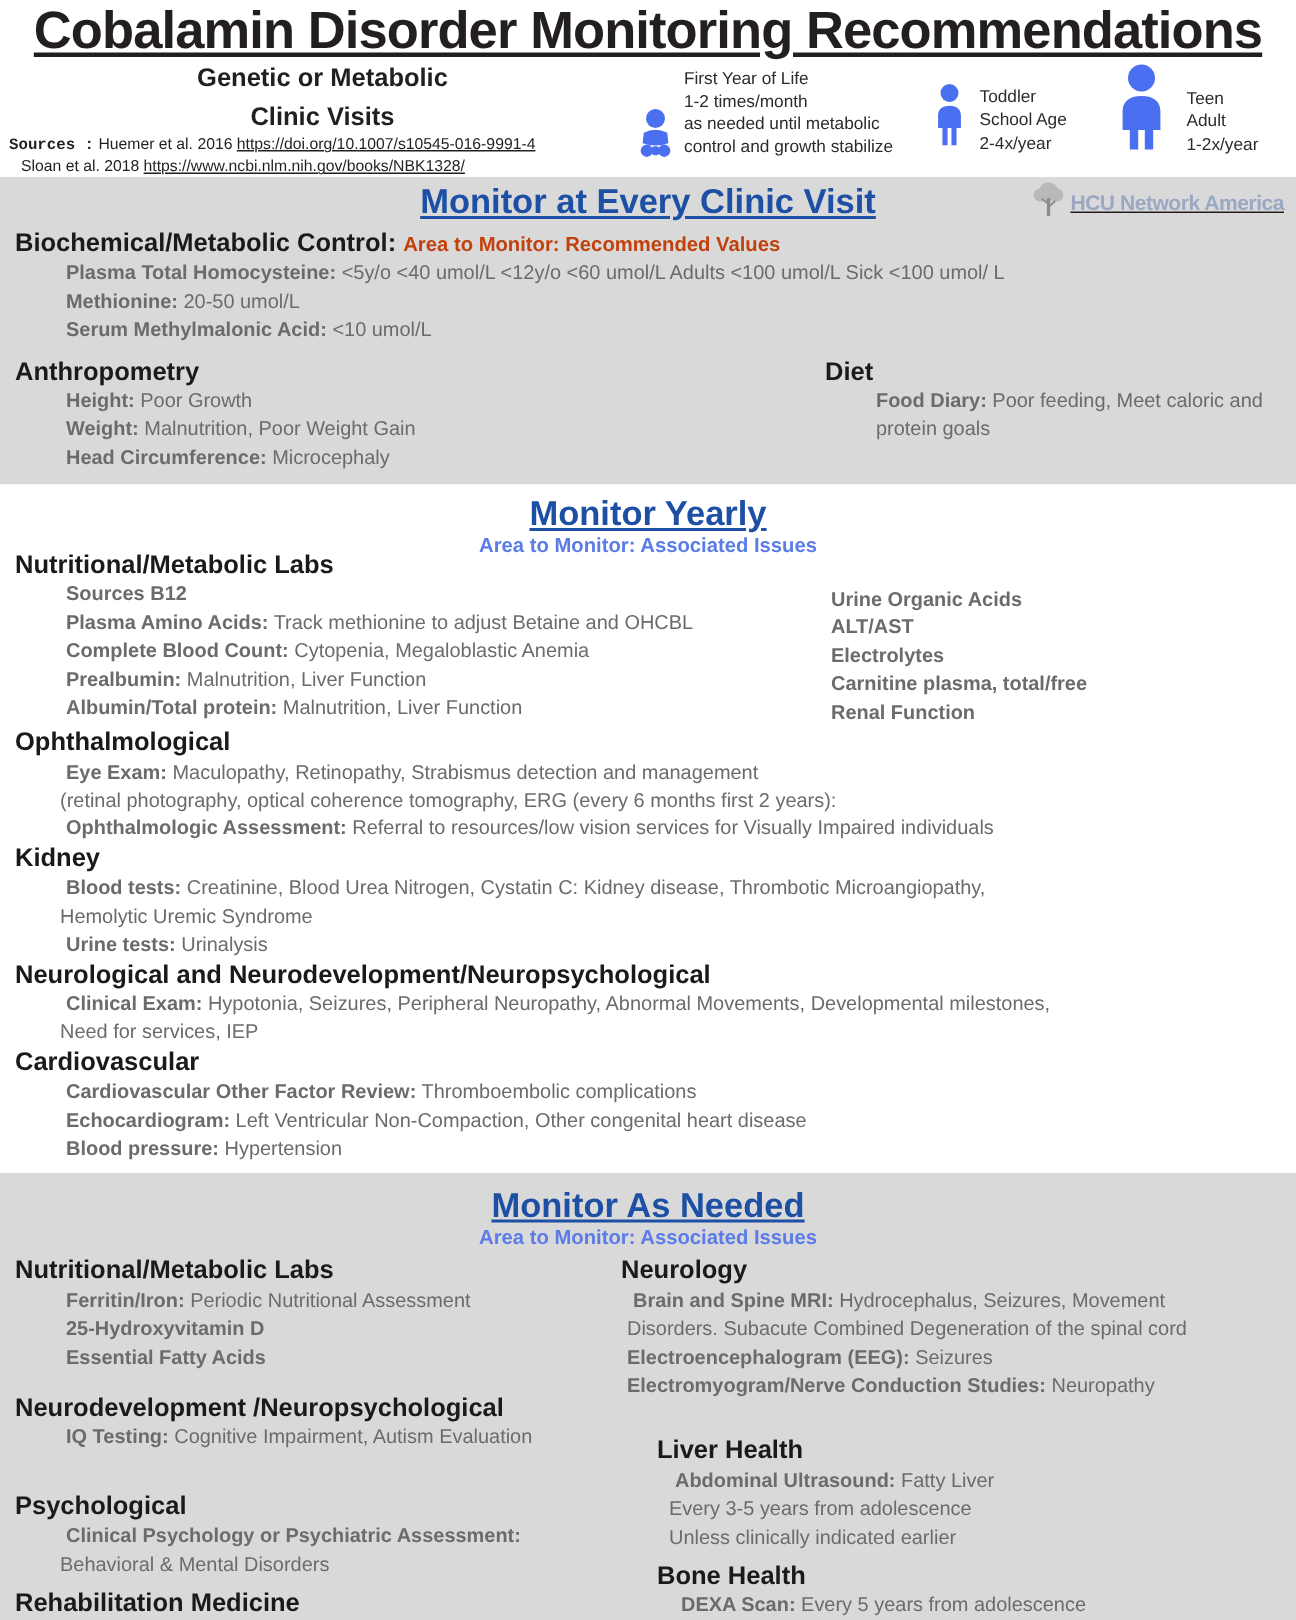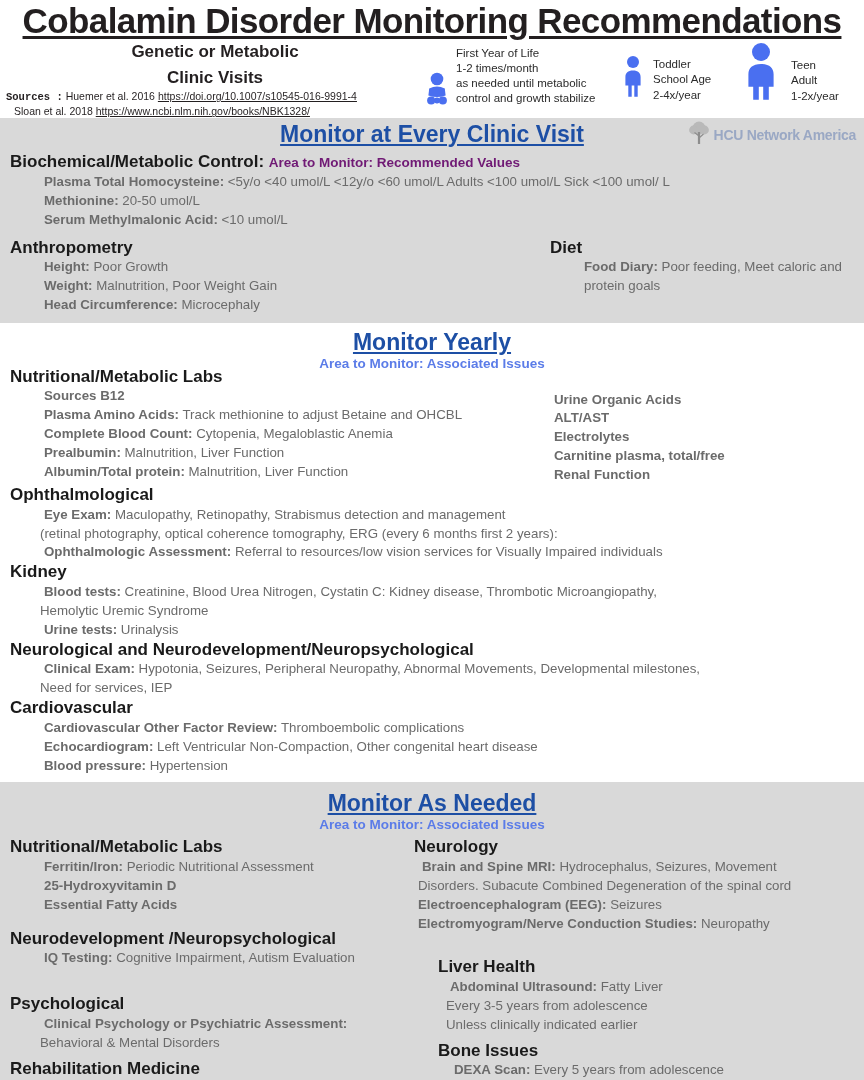--- a/index.html
+++ b/index.html
@@ -87,41 +87,41 @@
     text-align: center;
     font-size: 13.5px;
     font-weight: bold;
     color: #5b7ce8;
     line-height: 1.2;
     margin-top: 1px;
   }
   .inline-sub {
     font-size: 13.5px;
     font-weight: bold;
-    color: #701a75;
+    color: #c2410c;
   }
 
   .cat {
     font-size: 17px;
     font-weight: bold;
     color: #1a1a1a;
     line-height: 1.22;
   }
   .row {
     font-size: 13.3px;
     color: #6b6b6b;
     line-height: 1.42;
     padding-left: 34px;
   }
   .row b { color: #6b6b6b; font-weight: bold; }
 
   .logo {
     position: absolute;
     right: 8px; top: 2px;
-    display: flex; align-items: center; gap: 2px;
+    display: flex; align-items: center; gap: 2px; text-decoration: underline;
   }
   .logo-text {
     font-size: 14px; font-weight: bold;
     color: #9aa8c4; letter-spacing: -0.3px;
     white-space: nowrap;
   }
 
   .cols { display: flex; }
   .col-l { width: 540px; }
   .col-r { flex: 1; }
@@ -426,21 +426,21 @@
           <b>Abdominal Ultrasound:</b>
           <span>Fatty Liver</span>
         </div>
         <div class="row" style="padding-left:32px;">
           <span>Every 3-5 years from adolescence</span>
         </div>
         <div class="row" style="padding-left:32px;">
           <span>Unless clinically indicated earlier</span>
         </div>
 
-        <div class="cat" style="margin-top:6px; padding-left:24px;">Bone Issues</div>
+        <div class="cat" style="margin-top:6px; padding-left:24px;">Bone Health</div>
         <div class="row" style="padding-left:40px;">
           <b>DEXA Scan:</b>
           <span>Every 5 years from adolescence</span>
         </div>
 
       </div>
     </div>
   </div>
 </div>
 

